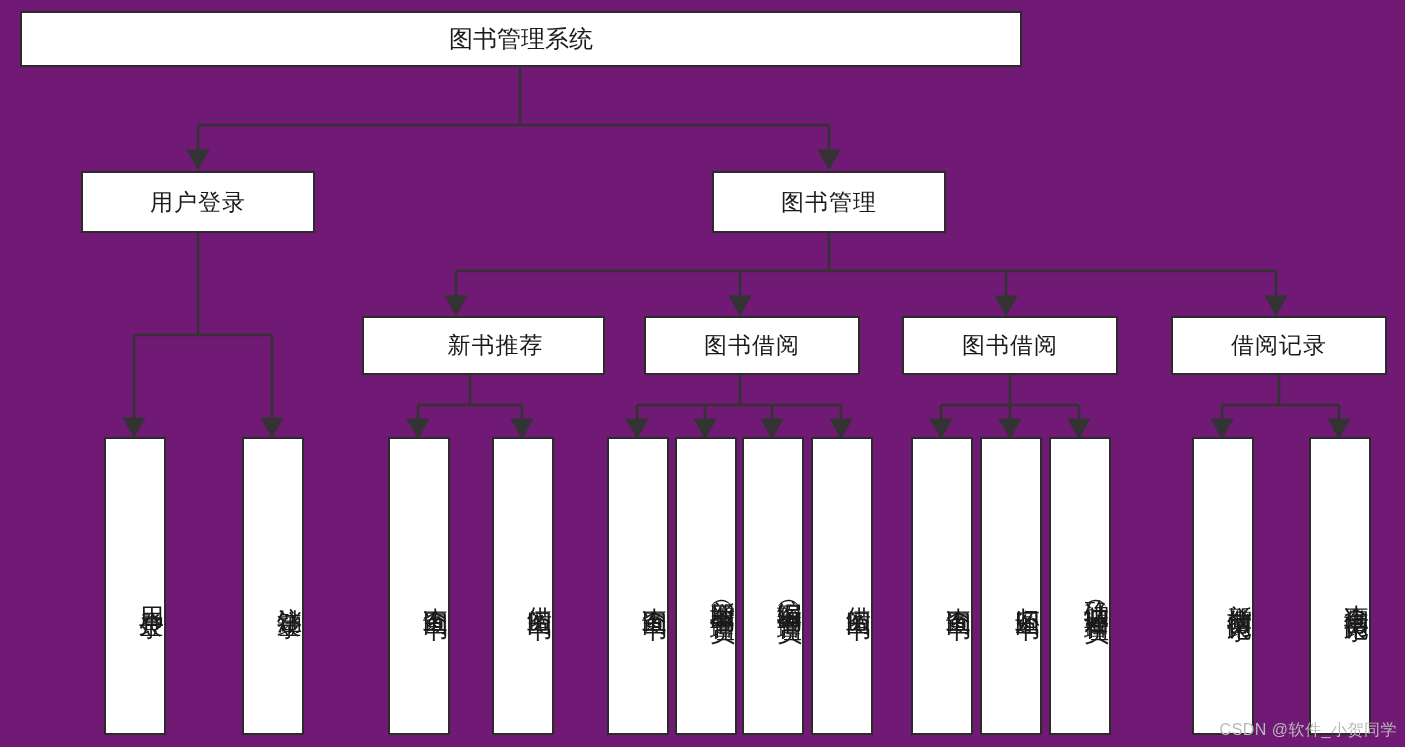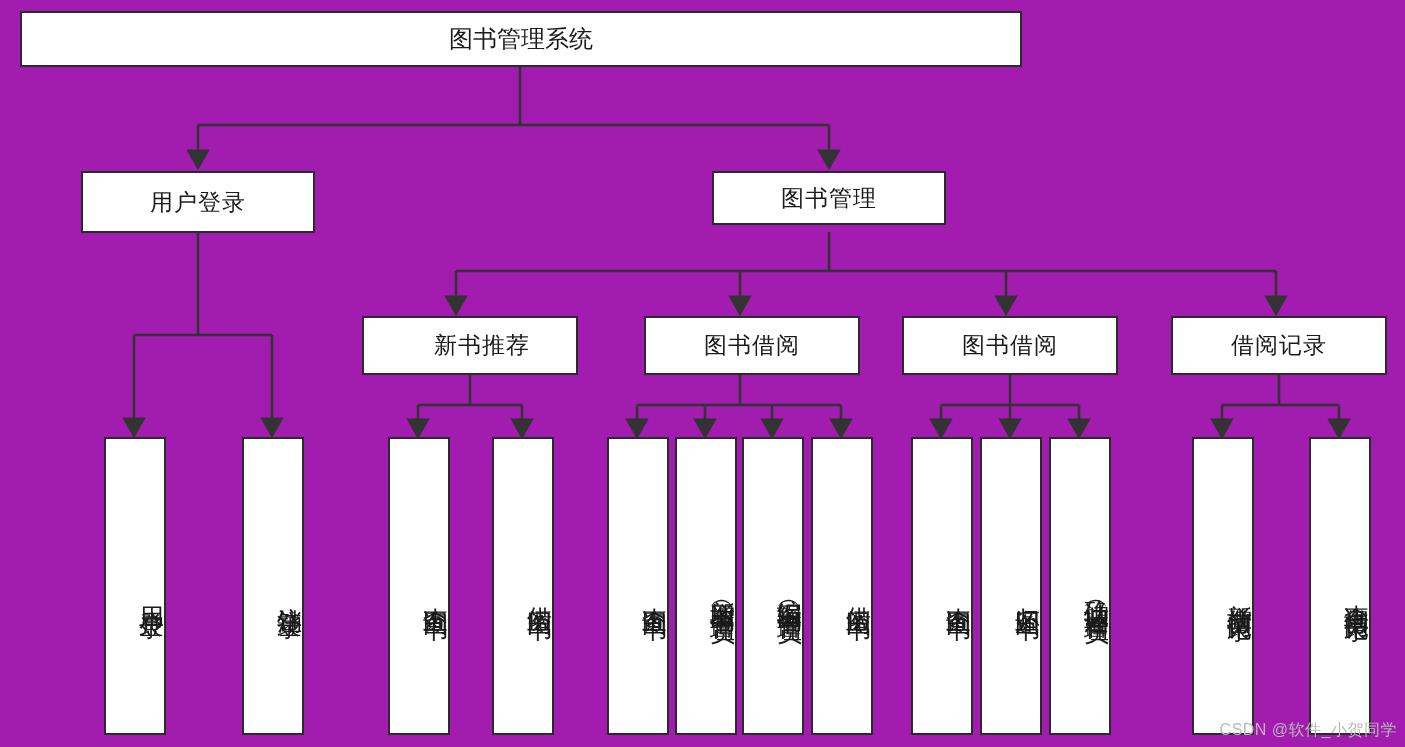--- a/index.html
+++ b/index.html
@@ -7,21 +7,21 @@
     padding: 0;
     background: #ffffff;
   }
   body {
     font-family: "Liberation Sans", "DejaVu Sans", sans-serif;
   }
   #canvas {
     position: relative;
     width: 1405px;
     height: 747px;
-    background: #a21caf;
+    background: #701a75;
     overflow: hidden;
   }
   svg.connectors {
     position: absolute;
     left: 0;
     top: 0;
     width: 1405px;
     height: 747px;
     pointer-events: none;
   }
@@ -126,25 +126,25 @@
     </g>
   </svg>
 
   <div class="node root" style="left:20px; top:11px; width:1002px; height:56px;">
     <span class="label">图书管理系统</span>
   </div>
 
   <div class="node horiz" style="left:81px; top:171px; width:234px; height:62px;">
     <span class="label">用户登录</span>
   </div>
-  <div class="node horiz" style="left:712px; top:171px; width:234px; height:54px;">
+  <div class="node horiz" style="left:712px; top:171px; width:234px; height:62px;">
     <span class="label">图书管理</span>
   </div>
 
-  <div class="node horiz" style="left:362px; top:316px; width:216px; height:59px;padding-left:24px;">
+  <div class="node horiz" style="left:362px; top:316px; width:243px; height:59px;padding-left:24px;">
     <span class="label">新书推荐</span>
   </div>
   <div class="node horiz" style="left:632px; top:316px; width:216px; height:59px;margin-left:12px;">
     <span class="label">图书借阅</span>
   </div>
   <div class="node horiz" style="left:902px; top:316px; width:216px; height:59px;">
     <span class="label">图书借阅</span>
   </div>
   <div class="node horiz" style="left:1171px; top:316px; width:216px; height:59px;">
     <span class="label">借阅记录</span>

